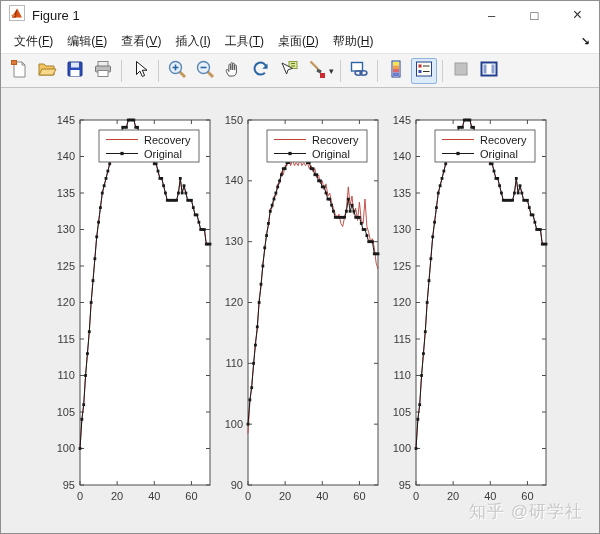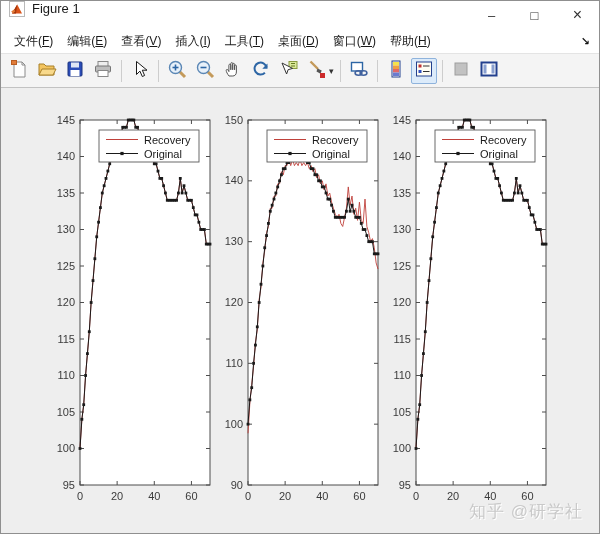--- a/index.html
+++ b/index.html
@@ -1,19 +1,19 @@
 <!DOCTYPE html>
 <html><head>
 <meta charset="utf-8">
 <style>
   *{box-sizing:border-box;margin:0;padding:0}
   body{background:#d8d8d8;font-family:"Liberation Sans","DejaVu Sans",sans-serif;}
   .window{width:600px;height:534px;border:1px solid #8f8f8f;background:#ffffff;
           display:flex;flex-direction:column;position:relative;overflow:hidden}
-  .titlebar{height:28px;display:flex;align-items:flex-start;padding-left:8px;background:#ffffff;flex:0 0 auto}
+  .titlebar{height:28px;display:flex;align-items:center;padding-left:8px;background:#ffffff;flex:0 0 auto}
   .title-text{font-size:13px;color:#1a1a1a;margin-left:7px}
   .win-controls{margin-left:auto;display:flex;height:100%}
   .win-btn{width:43px;height:100%;display:flex;align-items:center;justify-content:center;
            font-size:13px;color:#333;cursor:default}
   .win-btn.close{font-size:16px}
   .menubar{height:24px;display:flex;align-items:center;padding:0 6px;font-size:12px;
            color:#1a1a1a;background:#ffffff;flex:0 0 auto}
   .menu-item{padding:3px 7px;white-space:nowrap}
   .menu-dock-arrow{margin-left:auto;font-size:11px;color:#111;padding-right:3px;font-weight:bold}
   .toolbar{height:35px;display:flex;align-items:center;background:#f4f4f4;
@@ -52,21 +52,20 @@
   </div>
 
   <div class="menubar" id="menubar">
 
     <span class="menu-item">文件(<u>F</u>)</span>
       <span class="menu-item">编辑(<u>E</u>)</span>
       <span class="menu-item">查看(<u>V</u>)</span>
       <span class="menu-item">插入(<u>I</u>)</span>
       <span class="menu-item">工具(<u>T</u>)</span>
       <span class="menu-item">桌面(<u>D</u>)</span>
-      <span class="menu-item">窗口(<u>W</u>)</span>
       <span class="menu-item">帮助(<u>H</u>)</span>
       <span class="menu-dock-arrow">↘</span>
   </div>
 
   <div class="toolbar" id="toolbar">
       <span class="tool-btn">
         <span><svg width="20" height="20" viewBox="0 0 20 20">
             <path d="M5 3h8l3 3v12H5z" fill="#fdfdfd" stroke="#8a8a8a"></path>
             <path d="M13 3v3h3" fill="none" stroke="#8a8a8a"></path>
             <rect x="2.5" y="1.5" width="5" height="4" fill="#e07b39" stroke="#b85c20"></rect>

